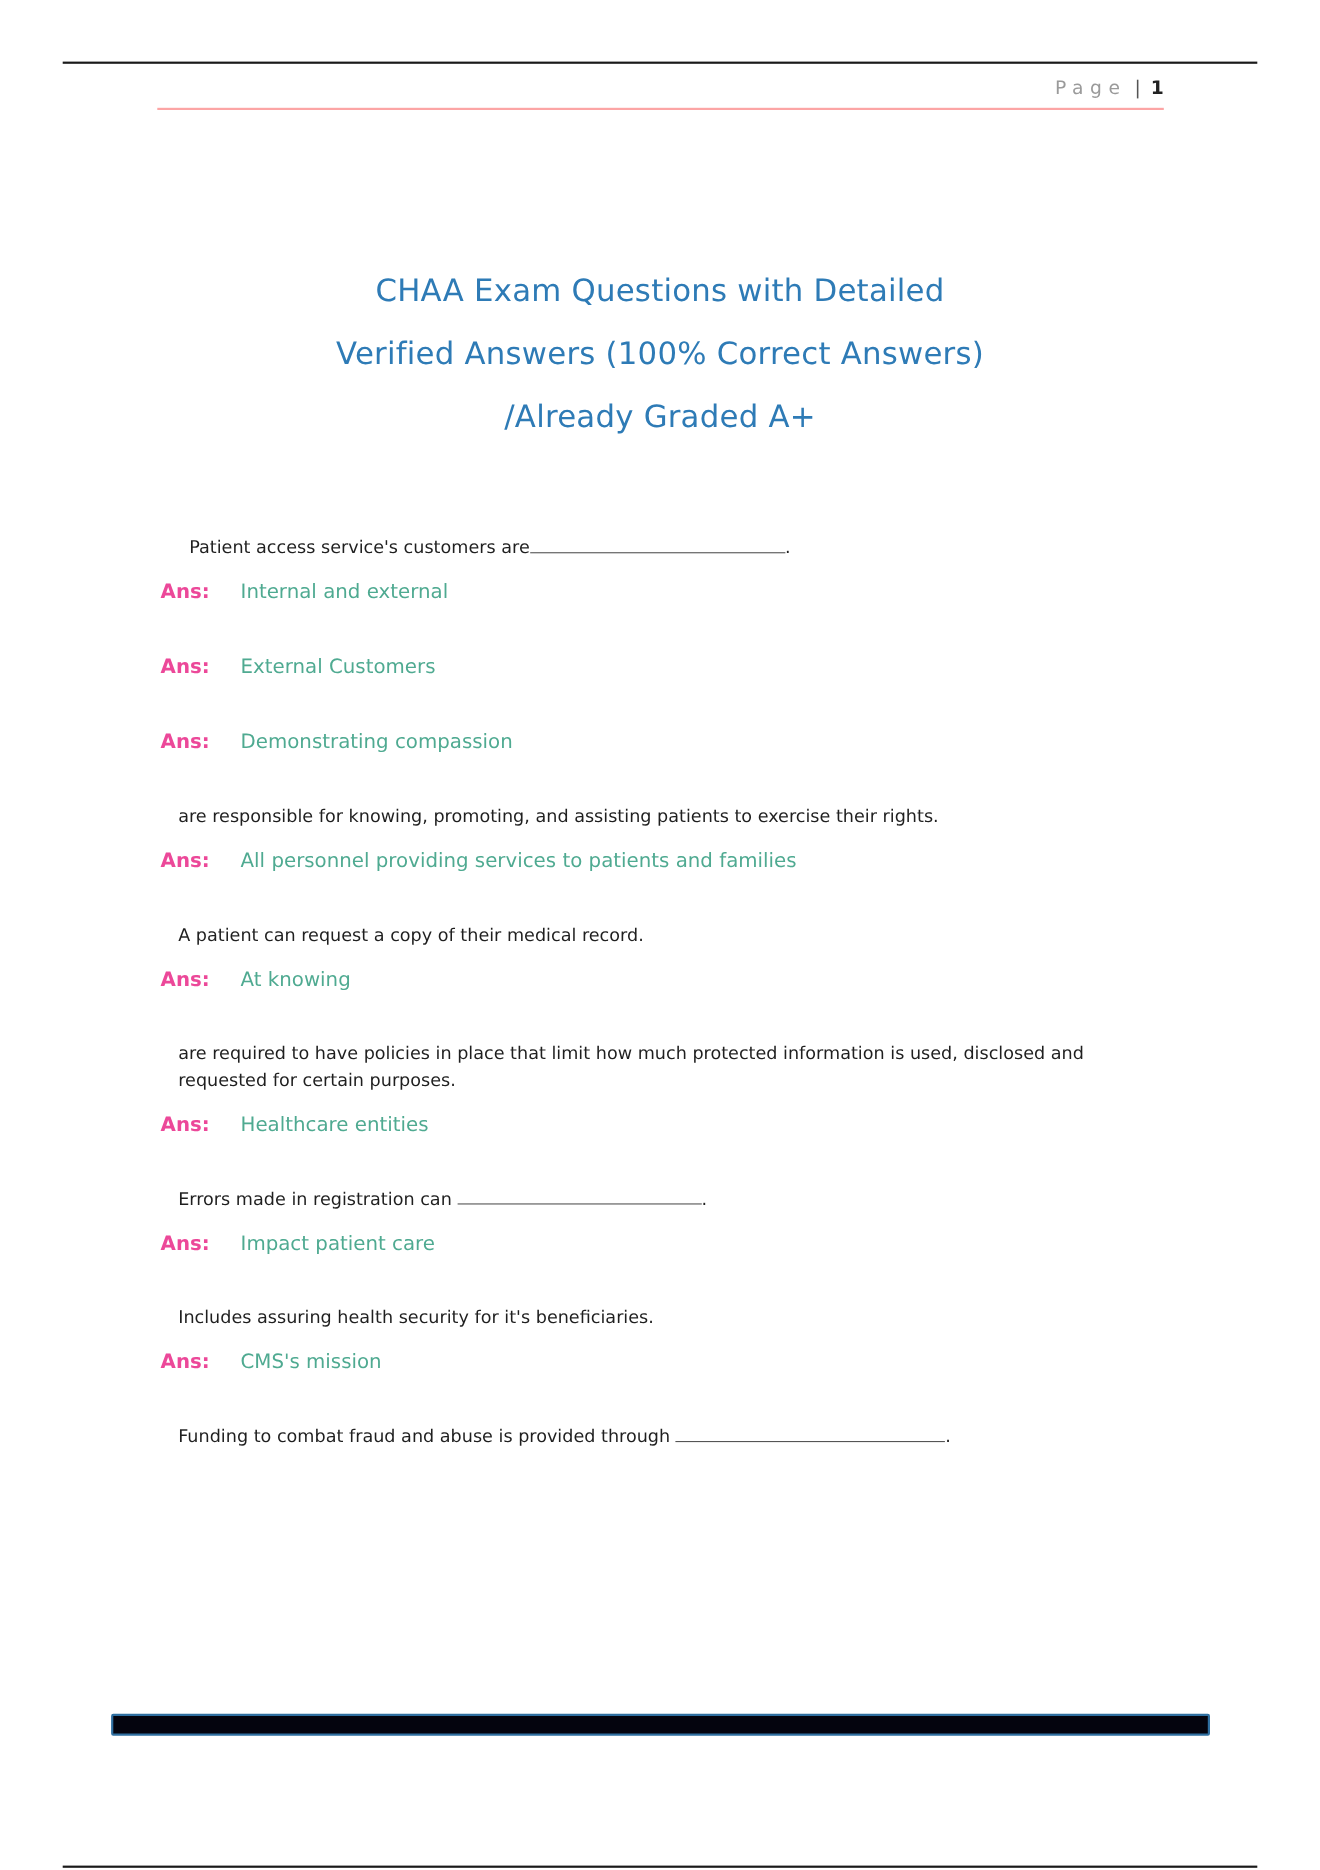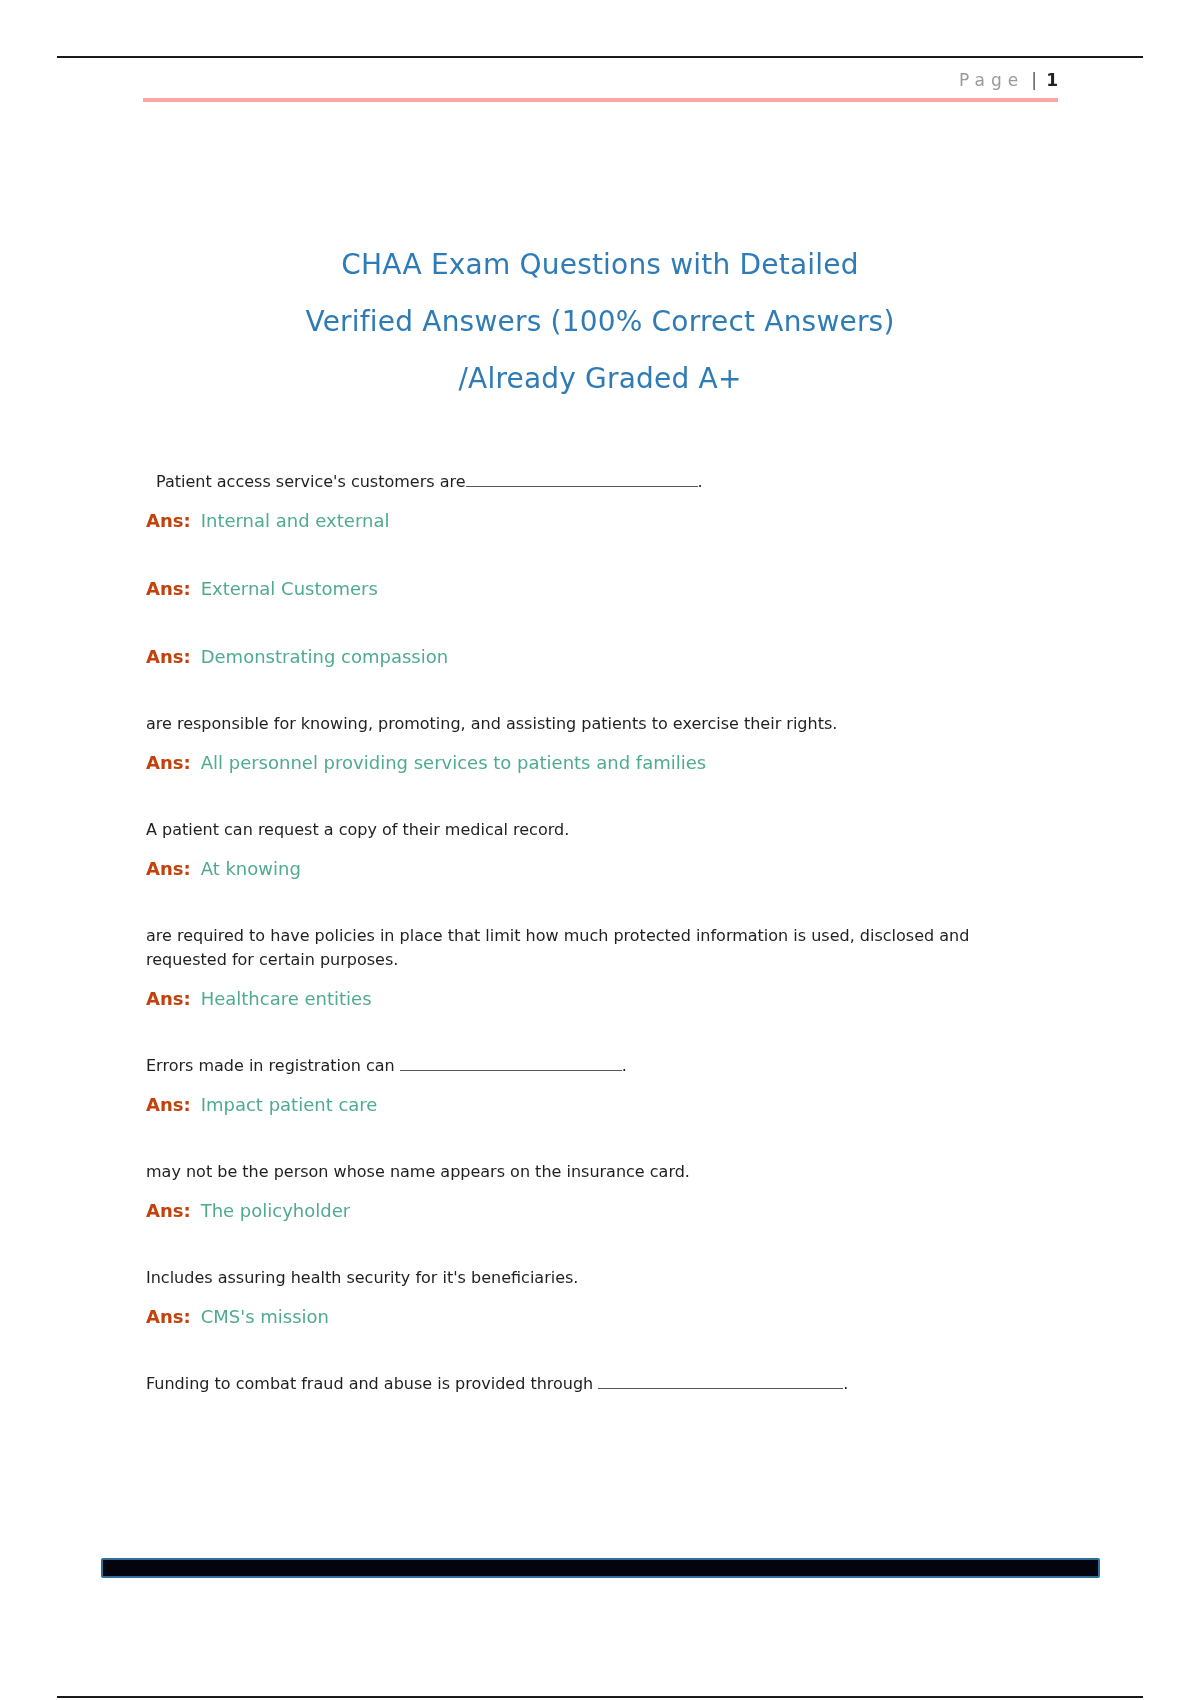--- a/index.html
+++ b/index.html
@@ -1,32 +1,32 @@
 <!DOCTYPE html>
 <html><head>
 <meta charset="utf-8">
 <style>
   html, body { margin: 0; padding: 0; background: #ffffff; }
   body { width: 1200px; height: 1700px; position: relative; overflow: hidden;
          font-family: "DejaVu Sans", "Liberation Sans", sans-serif; color: #1a1a1a; }
   .top-rule { position: absolute; left: 57px; top: 56px; width: 1086px; height: 2px; background: #1a1a1a; }
   .bottom-rule { position: absolute; left: 57px; top: 1696px; width: 1086px; height: 2px; background: #1a1a1a; }
   .page-header { position: absolute; left: 143px; top: 70px; width: 915px; height: 28px;
-                 border-bottom: 4px solid #fca5a5; text-align: right; }
+                 border-bottom: 2px solid #fca5a5; text-align: right; }
   .page-header .page-word { color: #9a9a9a; letter-spacing: 6px; font-size: 17px; }
   .page-header .sep { color: #555; font-size: 17px; margin: 0 4px 0 2px; }
   .page-header .num { color: #222; font-weight: bold; font-size: 17px; }
   .doc-title { position: absolute; left: 120px; top: 236px; width: 960px; text-align: center;
                color: #2e7bb6; font-size: 28px; line-height: 57px; font-weight: normal;
                font-family: "DejaVu Sans", sans-serif; margin: 0; letter-spacing: 0.2px; }
   .qa-list { position: absolute; left: 146px; top: 470px; width: 900px; }
   .qa { margin: 0; }
-  .question { font-size: 16px; line-height: 24px; color: #1f1f1f; margin: 0; }
+  .question { font-size: 16px; line-height: 24px; color: #1f1f1f; margin: 16px; }
   .answer { font-size: 18px; line-height: 26px; margin: 14px 0 0 0; }
-  .answer .ans-label { font-weight: bold; color: #c2410c; margin-right: 10px; }
+  .answer .ans-label { font-weight: bold; color: #ec4899; margin-right: 28px; }
   .answer .ans-text { color: #4faa91; }
   .blank { display: inline-block; border-bottom: 1px solid #555; height: 16px; vertical-align: baseline; }
   .footer-bar { position: absolute; left: 101px; top: 1558px; width: 995px; height: 16px;
                 background: #04040e; border: 2px solid #2f6fa0; border-radius: 2px; }
 </style>
 </head>
 <body>
 
 <div class="top-rule"></div>
 
@@ -70,24 +70,20 @@
   <div class="qa" style="margin-top:42px;">
     <p class="question">are required to have policies in place that limit how much protected information is used, disclosed and requested for certain purposes.</p>
     <p class="answer"><span class="ans-label">Ans:</span><span class="ans-text">Healthcare entities</span></p>
   </div>
 
   <div class="qa" style="margin-top:42px;">
     <p class="question"><span>Errors made in registration can</span> <span class="blank" style="width:222px;"></span><span>.</span></p>
     <p class="answer"><span class="ans-label">Ans:</span><span class="ans-text">Impact patient care</span></p>
   </div>
 
-  <div class="qa" style="margin-top:42px;">
-    <p class="question">may not be the person whose name appears on the insurance card.</p>
-    <p class="answer"><span class="ans-label">Ans:</span><span class="ans-text">The policyholder</span></p>
-  </div>
 
   <div class="qa" style="margin-top:42px;">
     <p class="question">Includes assuring health security for it's beneficiaries.</p>
     <p class="answer"><span class="ans-label">Ans:</span><span class="ans-text">CMS's mission</span></p>
   </div>
 
   <div class="qa" style="margin-top:42px;">
     <p class="question"><span>Funding to combat fraud and abuse is provided through</span> <span class="blank" style="width:245px;"></span><span>.</span></p>
   </div>
 

